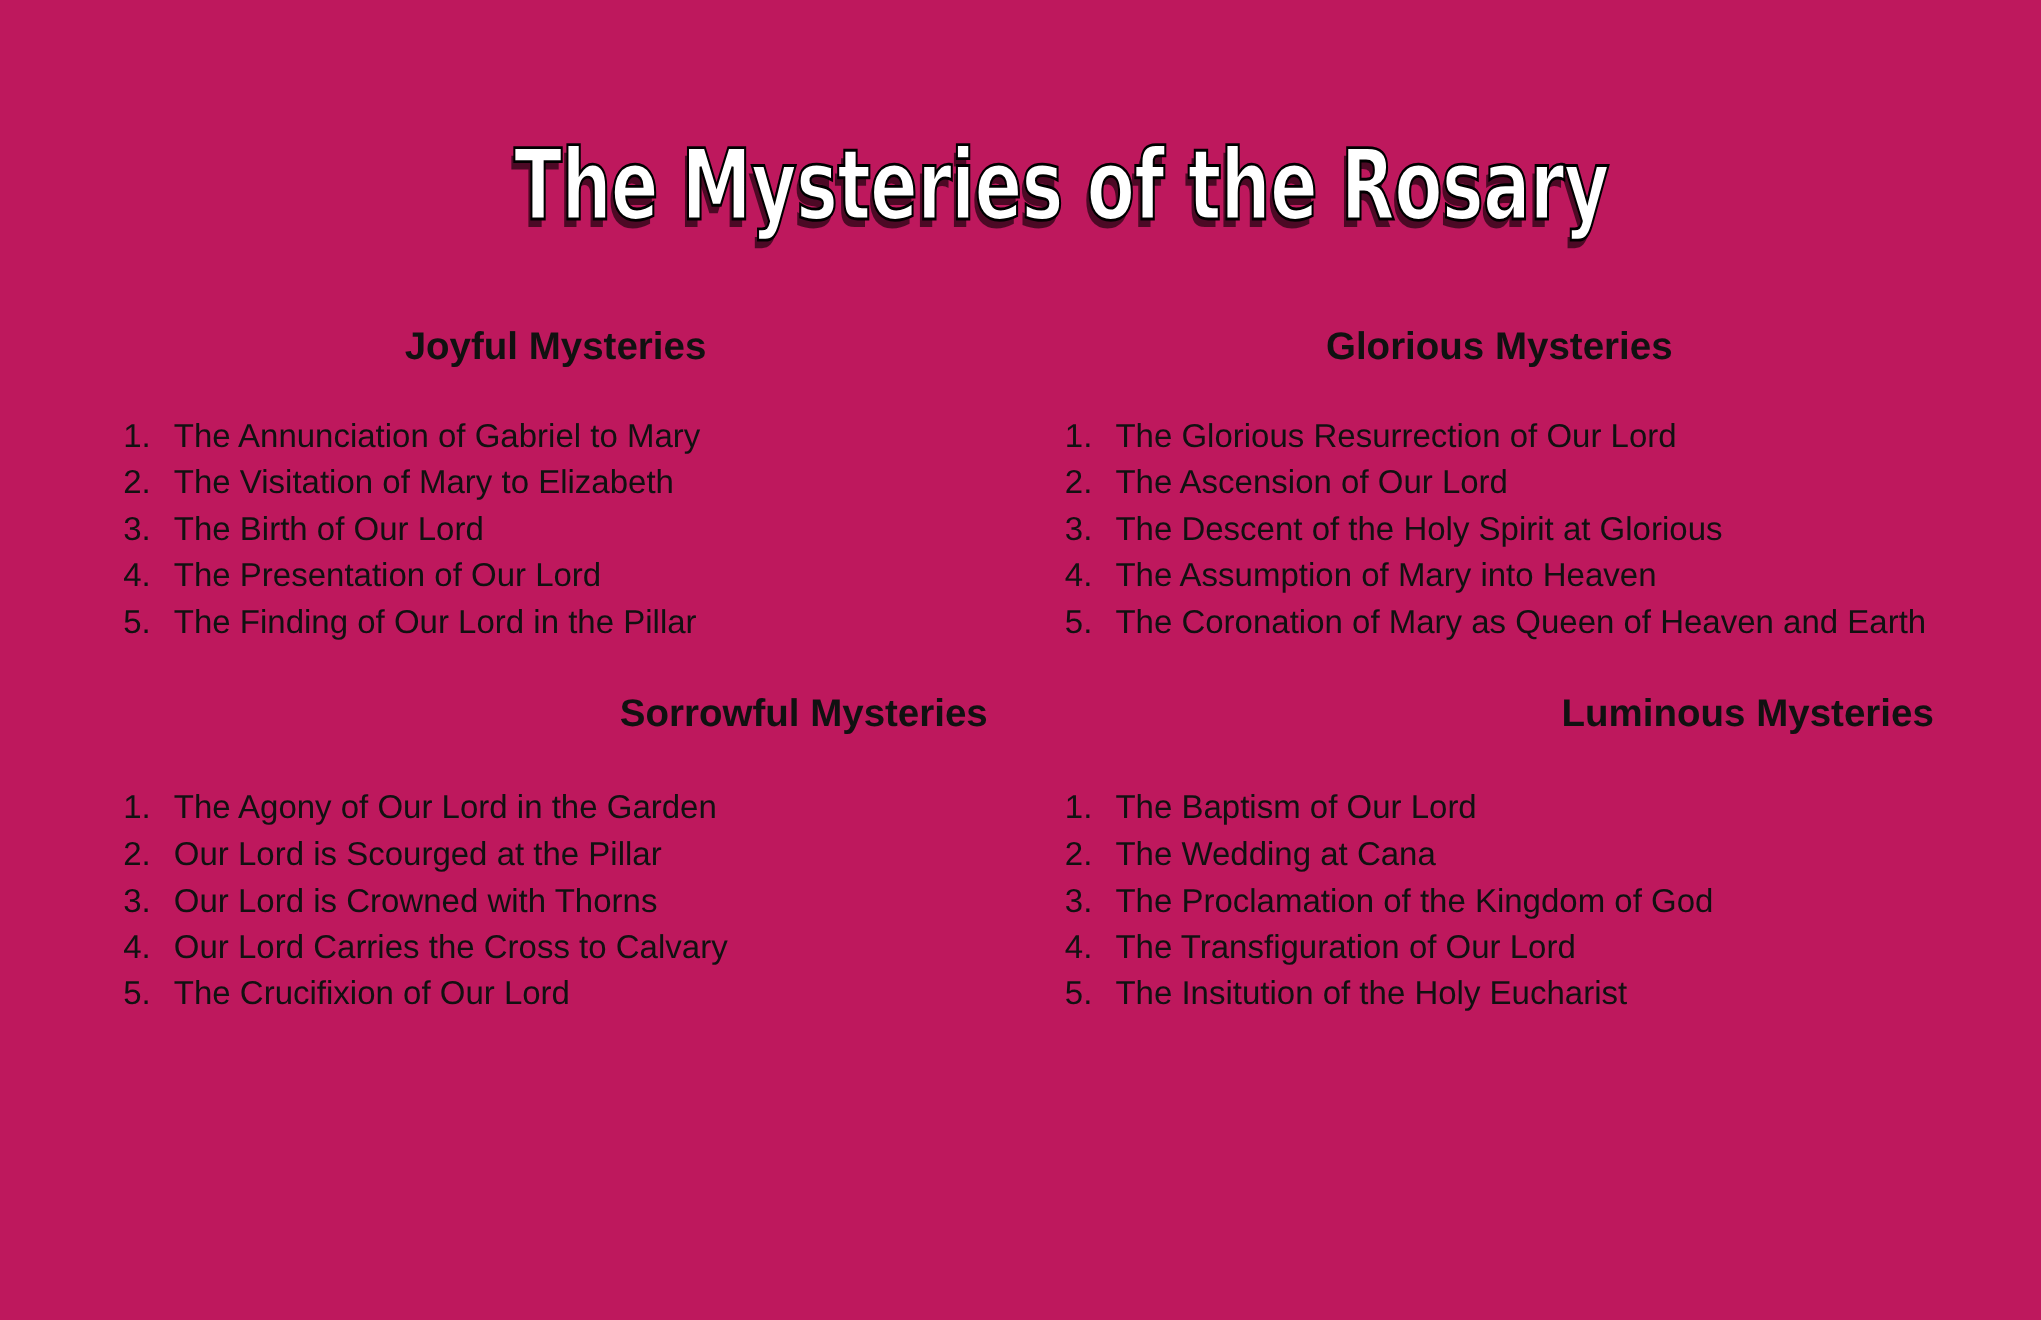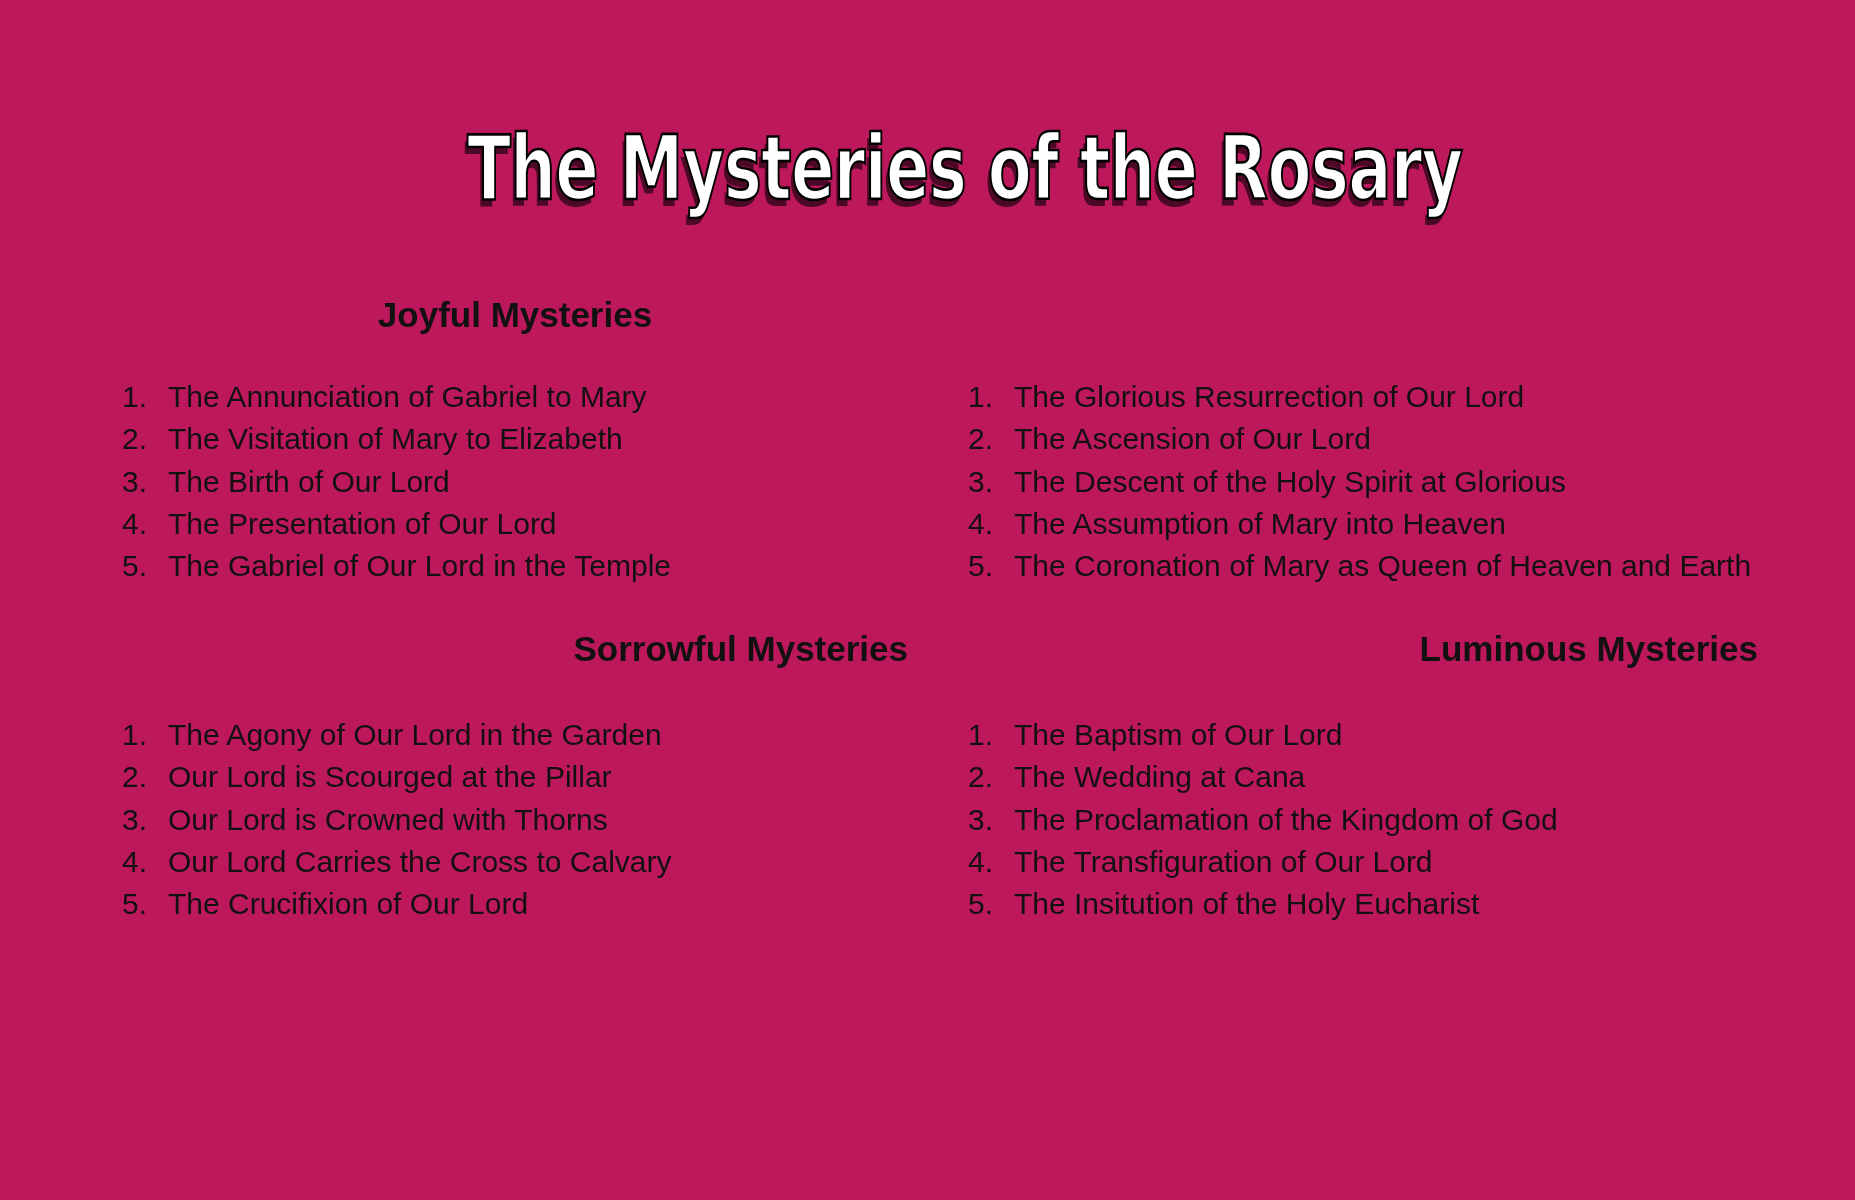--- a/index.html
+++ b/index.html
@@ -36,21 +36,21 @@
     transform-origin: center;
     white-space: nowrap;
   }
 
   
   .col {
     position: absolute;
     top: 0;
     height: 1200px;
   }
-  .col-left  { left: 122px; width: 786px; }
+  .col-left  { left: 112px; width: 786px; }
   .col-right { left: 968px; width: 790px; }
 
   .col-heading {
     position: absolute;
     left: 0;
     width: 100%;
     text-align: center;
     font-weight: bold;
     font-size: 35px;
     line-height: 42px;
@@ -105,21 +105,21 @@
       <div class="row">
         <span class="num">3.</span>
         <span class="txt">The Birth of Our Lord</span>
       </div>
       <div class="row">
         <span class="num">4.</span>
         <span class="txt">The Presentation of Our Lord</span>
       </div>
       <div class="row">
         <span class="num">5.</span>
-        <span class="txt">The Gabriel of Our Lord in the Temple</span>
+        <span class="txt">The Finding of Our Lord in the Pillar</span>
       </div>
     </div>
 
     <div class="col-heading heading-2">Sorrowful Mysteries</div>
     <div class="mystery-list list-2">
       <div class="row">
         <span class="num">1.</span>
         <span class="txt">The Agony of Our Lord in the Garden</span>
       </div>
       <div class="row">
@@ -137,20 +137,21 @@
       <div class="row">
         <span class="num">5.</span>
         <span class="txt">The Crucifixion of Our Lord</span>
       </div>
     </div>
 
   </div>
 
   <div class="col col-right">
 
+    <div class="col-heading heading-1">Glorious Mysteries</div>
     <div class="mystery-list list-1">
       <div class="row">
         <span class="num">1.</span>
         <span class="txt">The Glorious Resurrection of Our Lord</span>
       </div>
       <div class="row">
         <span class="num">2.</span>
         <span class="txt">The Ascension of Our Lord</span>
       </div>
       <div class="row">

